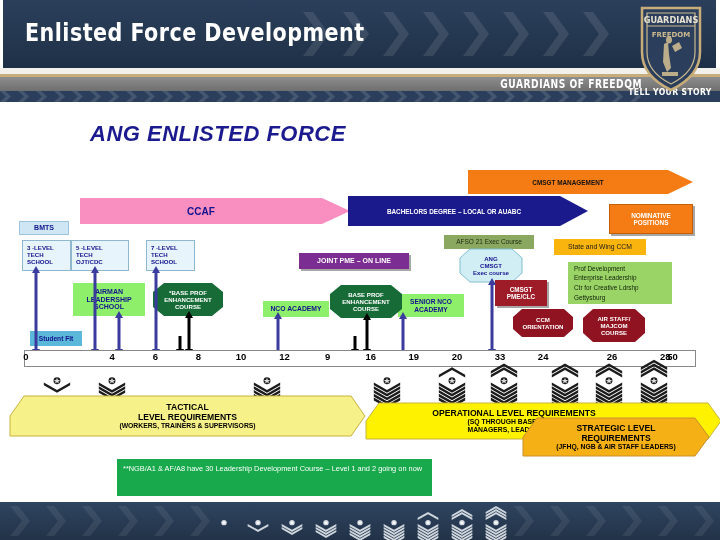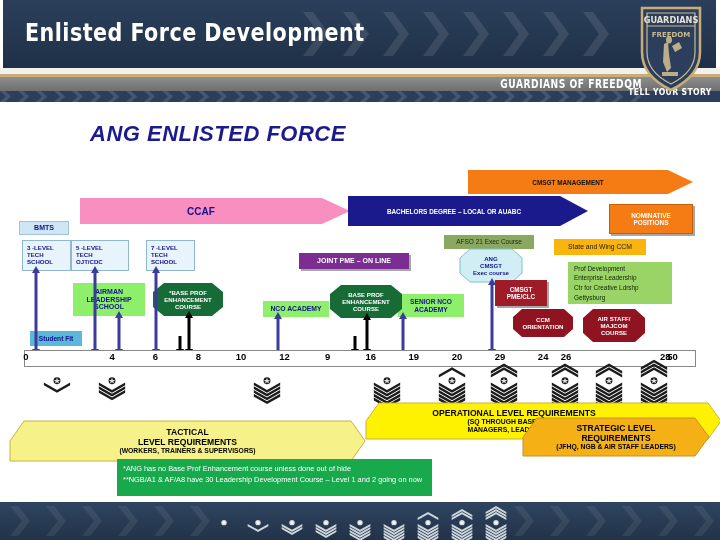--- a/index.html
+++ b/index.html
@@ -377,23 +377,23 @@
       <div class="tick" style="left: 26px;">0</div>
       <div class="tick" style="left: 112.194px;">4</div>
       <div class="tick" style="left: 155.29px;">6</div>
       <div class="tick" style="left: 198.387px;">8</div>
       <div class="tick" style="left: 241px;">10</div>
       <div class="tick" style="left: 284.581px;">12</div>
       <div class="tick" style="left: 327.677px;">9</div>
       <div class="tick" style="left: 370.774px;">16</div>
       <div class="tick" style="left: 413.871px;">19</div>
       <div class="tick" style="left: 456.968px;">20</div>
-      <div class="tick" style="left: 500.065px;">29</div>
+      <div class="tick" style="left: 500.065px;">33</div>
       <div class="tick" style="left: 543.161px;">24</div>
-      <div class="tick" style="left: 566px; text-align: center;">26</div>
+      <div class="tick" style="left: 612px; text-align: center;">26</div>
       <div class="tick" style="left: 629.355px; margin-left: 36px;">28</div>
       <div class="tick" style="left: 672.452px;">50</div>
     </div>
 
   <div id="axis-ranks">
       <div style="position: absolute; left: 40px; top: 366px; width: 34px; height: 28px;">
         <svg width="34" height="28" viewBox="0 0 40 34">
           <path d="M4,20 L20,29 L36,20 L36,23.4 L20,32.4 L4,23.4 Z" fill="#1c1c1c"></path>
           <circle cx="20" cy="18" r="4.2" fill="#1c1c1c"></circle>
           <path d="M20,14.4 L21.1,17 L23.9,17 L21.6,18.7 L22.5,21.4 L20,19.8 L17.5,21.4 L18.4,18.7 L16.1,17 L18.9,17 Z" fill="#fff" opacity=".85"></path>
@@ -492,21 +492,21 @@
           <path d="M4,43 L20,52 L36,43 L36,46.4 L20,55.4 L4,46.4 Z" fill="#1c1c1c"></path>
           <path d="M4,14 L20,5 L36,14 L36,10.6 L20,1.5999999999999996 L4,10.6 Z" fill="#1c1c1c"></path>
           <path d="M4,9.4 L20,0.40000000000000036 L36,9.4 L36,6 L20,-3 L4,6 Z" fill="#1c1c1c"></path>
           <path d="M4,4.800000000000001 L20,-4.199999999999999 L36,4.800000000000001 L36,1.4000000000000008 L20,-7.6 L4,1.4000000000000008 Z" fill="#1c1c1c"></path>
           <circle cx="20" cy="18" r="4.2" fill="#1c1c1c"></circle>
           <path d="M20,14.4 L21.1,17 L23.9,17 L21.6,18.7 L22.5,21.4 L20,19.8 L17.5,21.4 L18.4,18.7 L16.1,17 L18.9,17 Z" fill="#fff" opacity=".85"></path>
         </svg>
       </div>
     </div>
 
-  <div style="position:absolute;left:10px;top:396px;width:355px;height:24px;margin-top:25px;">
+  <div style="position:absolute;left:10px;top:396px;width:355px;height:24px;">
     <svg width="355" height="40" viewBox="0 0 355 40">
       <polygon points="0,20 14,0 341,0 355,20 341,40 0,40" fill="#f7f189" stroke="#c9b23f" stroke-width="1"></polygon>
     </svg>
     <div style="position:absolute;left:0;top:0;width:355px;height:40px;display:flex;flex-direction:column;
                 align-items:center;justify-content:center;text-align:center;">
       <div class="b-l1" style="white-space:pre-line;">TACTICAL
 LEVEL REQUIREMENTS</div>
       <div class="b-l2" style="white-space:pre-line;">(WORKERS, TRAINERS &amp; SUPERVISORS)</div>
     </div>
   </div>
@@ -529,21 +529,20 @@
     </svg>
     <div style="position:absolute;left:0;top:0;width:186px;height:38px;display:flex;flex-direction:column;
                 align-items:center;justify-content:center;text-align:center;">
       <div class="b-l1" style="white-space:pre-line;">STRATEGIC LEVEL
 REQUIREMENTS</div>
       <div class="b-l2" style="white-space:pre-line;">(JFHQ, NGB &amp; AIR STAFF LEADERS)</div>
     </div>
   </div>
 
   <div class="note">
-    <div>*ANG has no Base Prof Enhancement course unless done out of hide</div>
     <div>**NGB/A1 &amp; AF/A8 have 30 Leadership Development Course – Level 1 and 2 going on now</div>
   </div>
 
   <div class="footer">
     <svg style="position:absolute;left:0;top:0;" width="720" height="38">
       <g fill="#ffffff" opacity="0.07">
         <path d="M10,4 L22,19 L10,34 L18,34 L30,19 L18,4 Z"></path>
           <path d="M46,4 L58,19 L46,34 L54,34 L66,19 L54,4 Z"></path>
         <path d="M82,4 L94,19 L82,34 L90,34 L102,19 L90,4 Z"></path>
           <path d="M118,4 L130,19 L118,34 L126,34 L138,19 L126,4 Z"></path>

